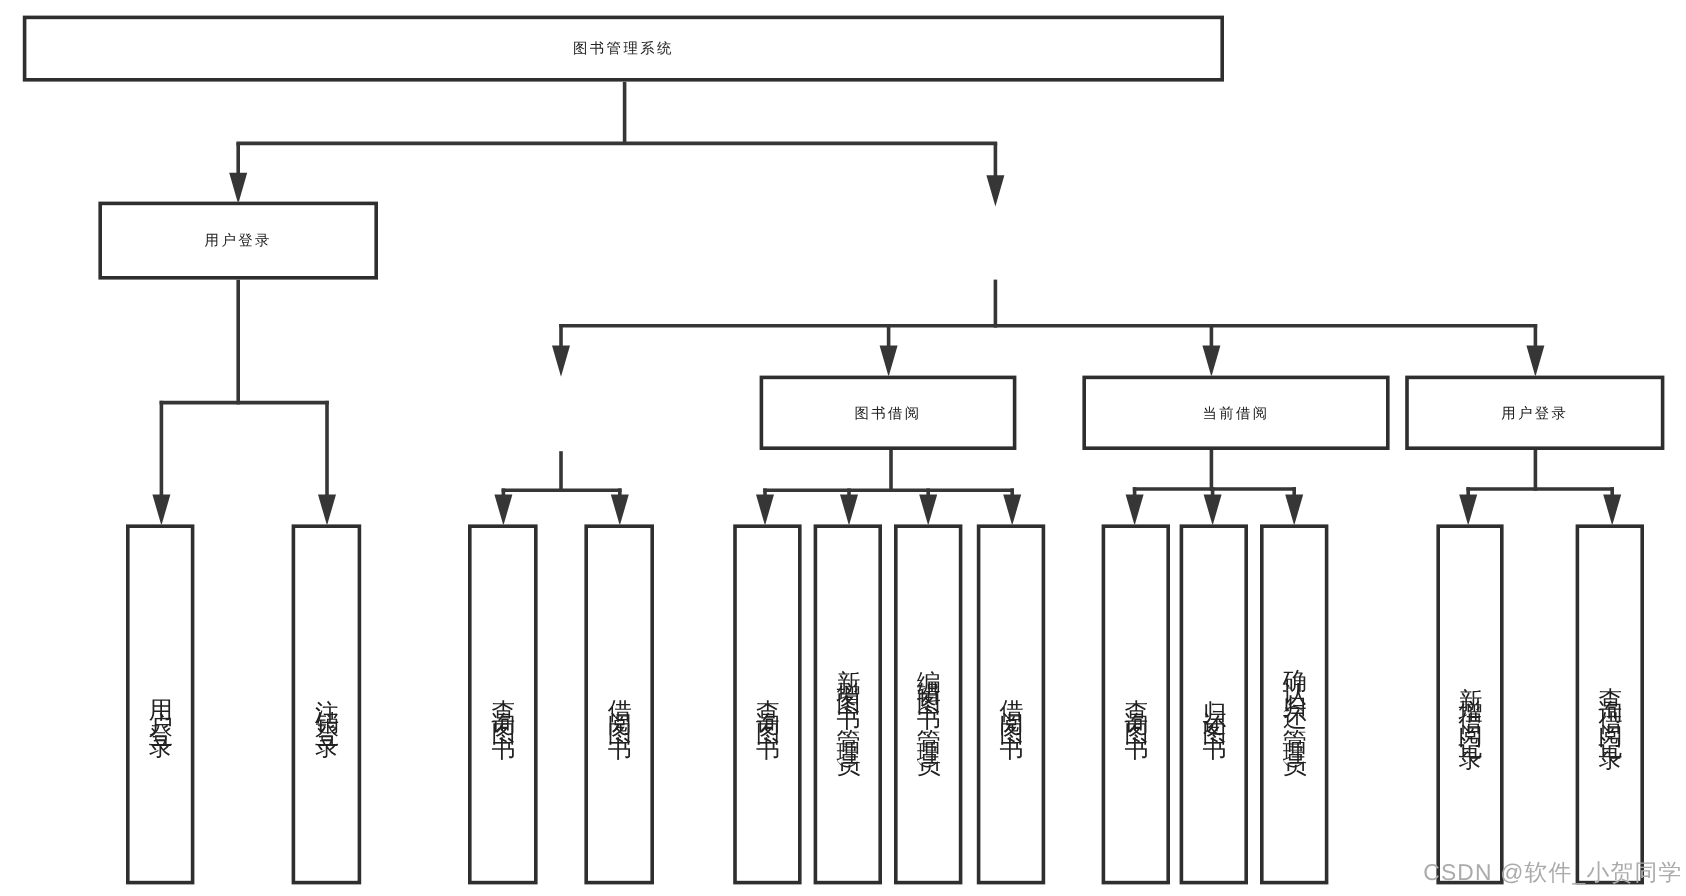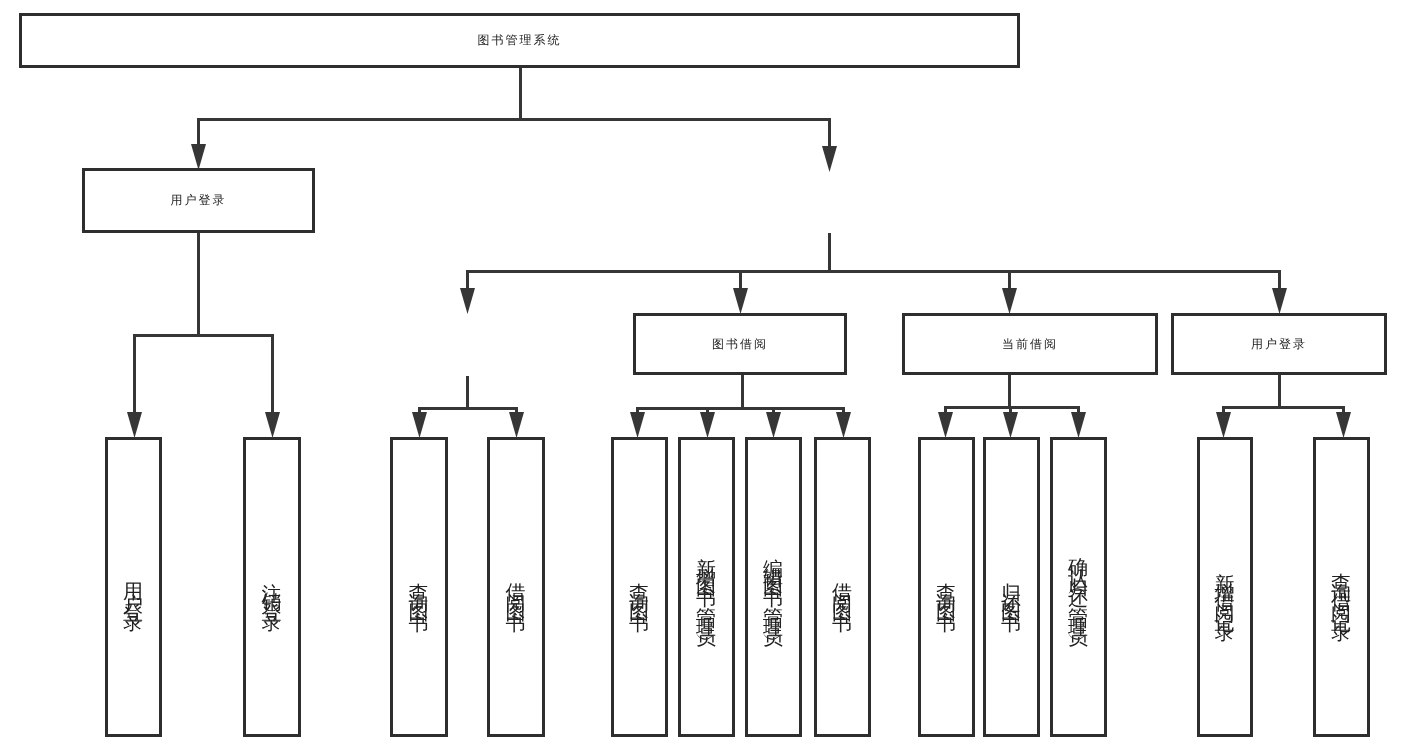--- a/index.html
+++ b/index.html
@@ -152,13 +152,14 @@
   <div class="box leaf" style="left:1050px;width:57px;">
     <span class="vtext">确认归还（管理员）</span>
   </div>
   <div class="box leaf" style="left:1197px;width:56px;">
     <span class="vtext">新增借阅记录</span>
   </div>
   <div class="box leaf" style="left:1313px;width:57px;">
     <span class="vtext">查询借阅记录</span>
   </div>
 
+  <div class="watermark">CSDN @软件_小贺同学</div>
 </div>
 
 </body></html>

